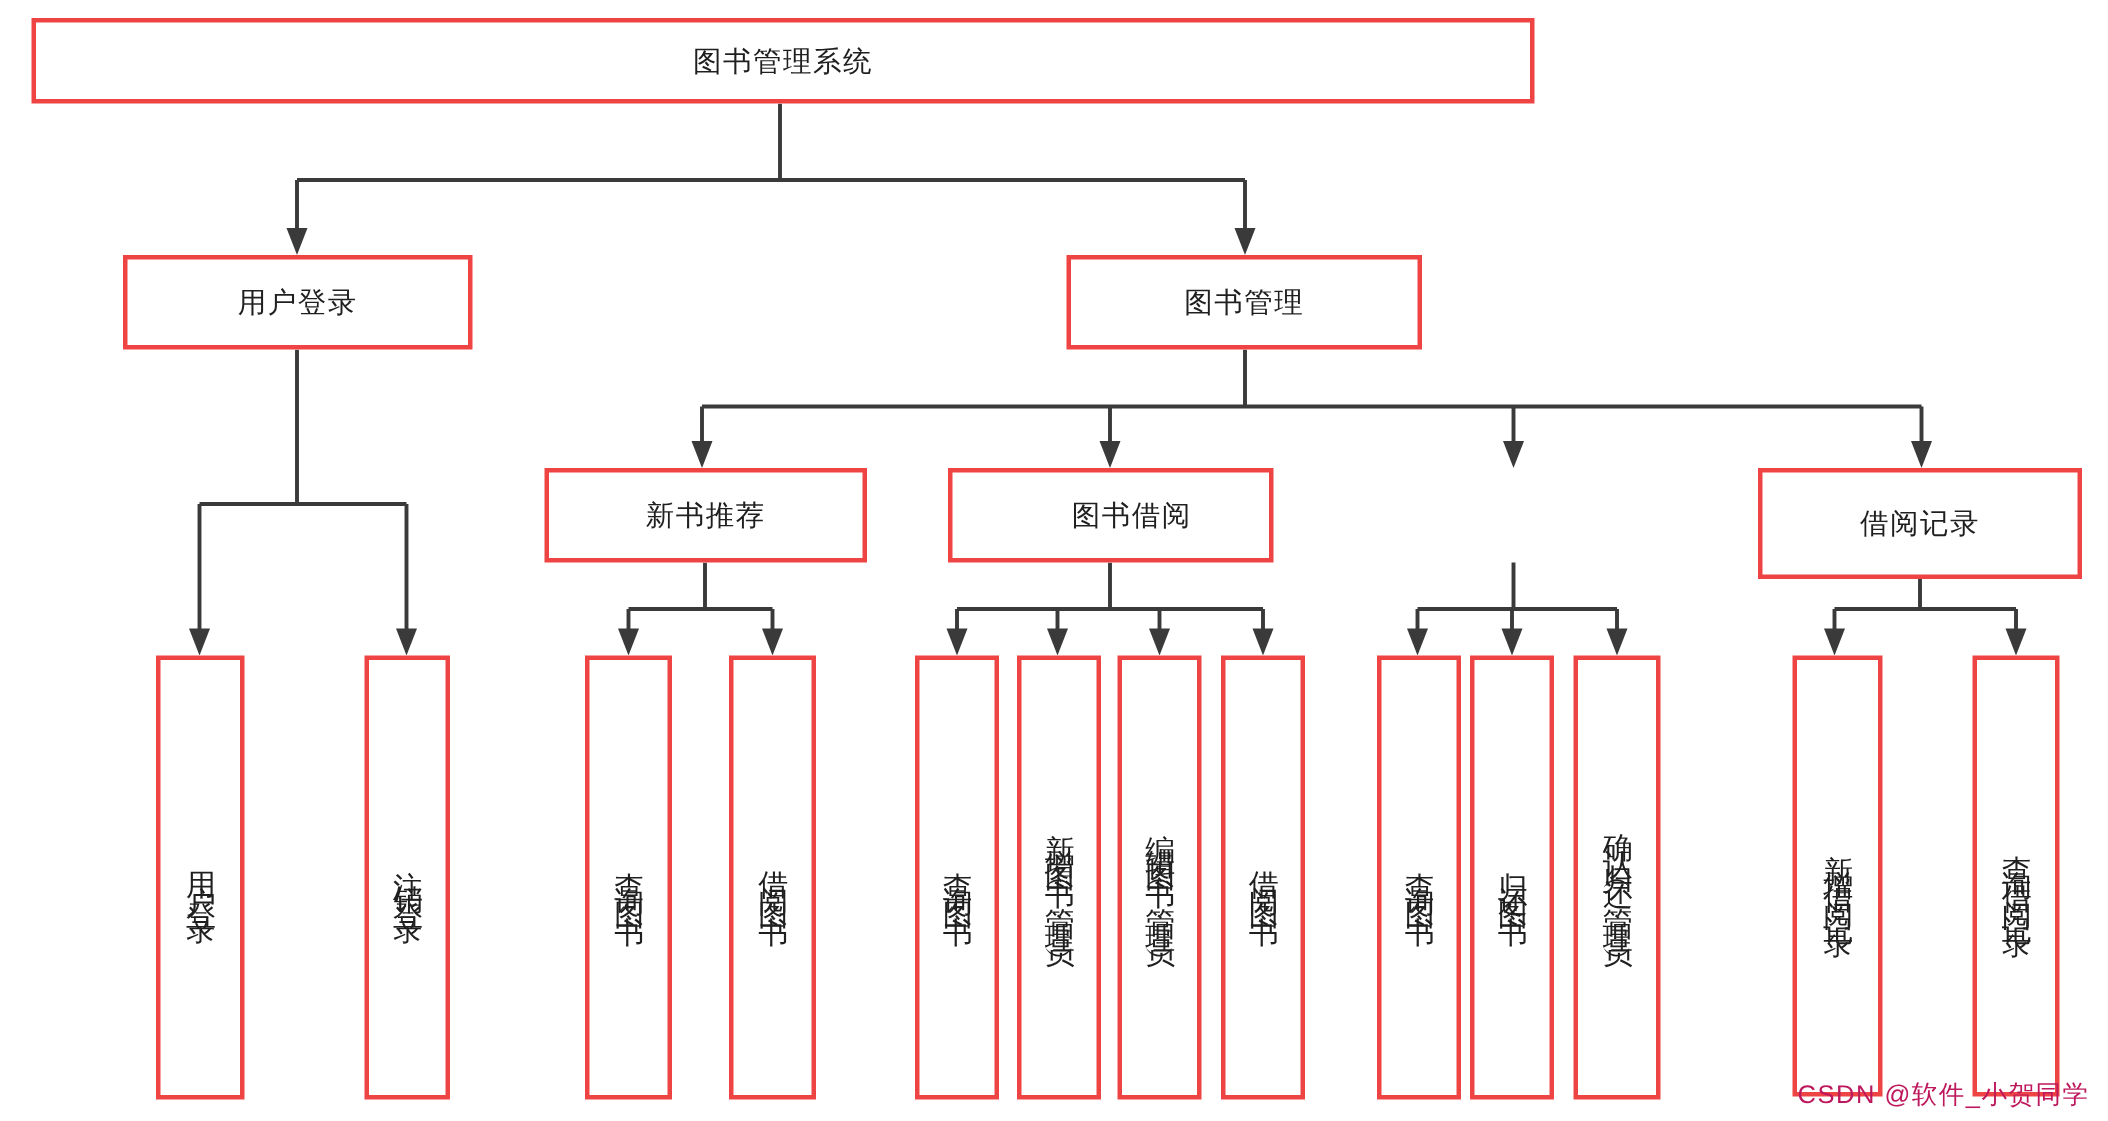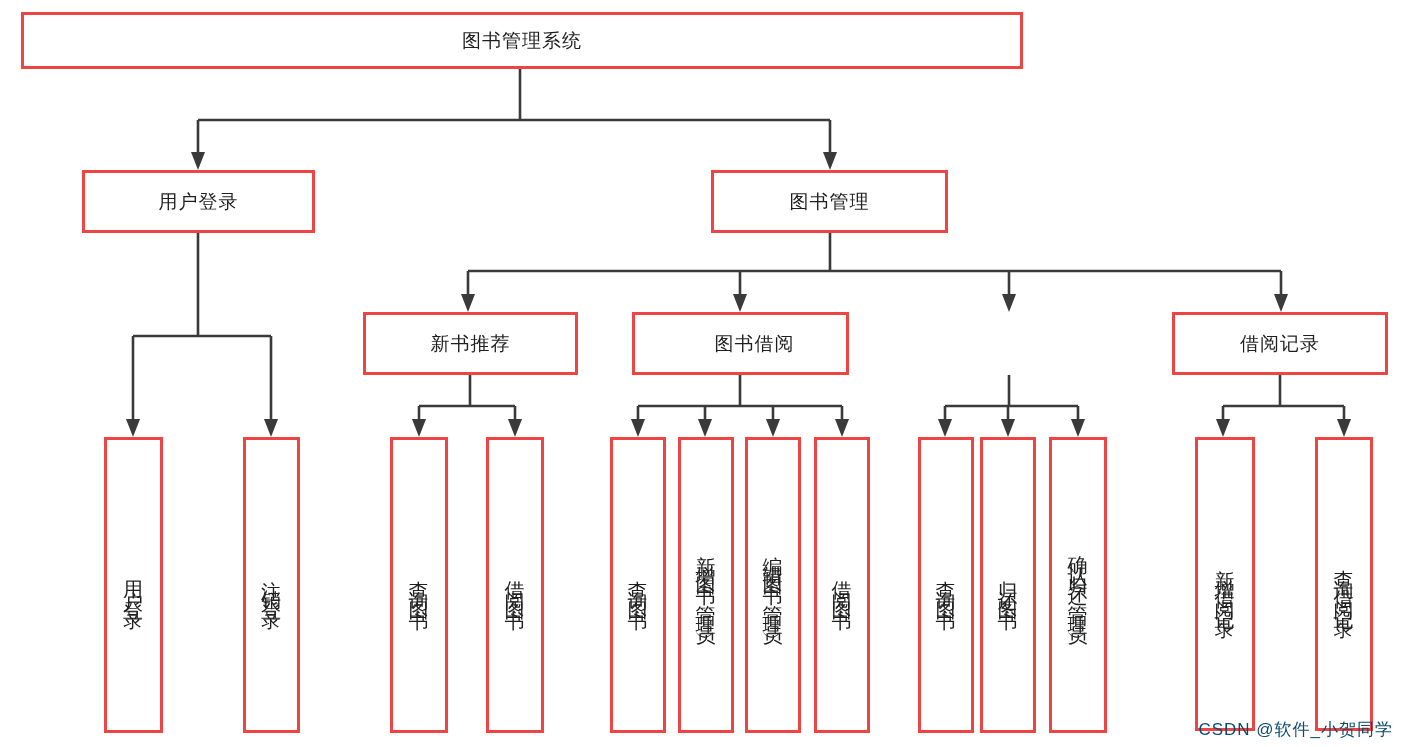--- a/index.html
+++ b/index.html
@@ -35,21 +35,21 @@
     font-size: 20px;
     letter-spacing: 10px;
     line-height: 1;
     white-space: nowrap;
   }
   .watermark {
     position: absolute;
     right: 12px;
     bottom: 6px;
     font-size: 17px;
-    color: #0c4a6e;
+    color: #be185d;
     letter-spacing: 1px;
     z-index: 5;
     white-space: nowrap;
   }
 </style>
 </head>
 <body>
 
 <div class="canvas">
 
@@ -103,21 +103,21 @@
   <div class="node h-label" style="left:711px; top:170px; width:237px; height:63px;">
     <span>图书管理</span>
   </div>
 
   <div class="node h-label" style="left:363px; top:312px; width:215px; height:63px;">
     <span>新书推荐</span>
   </div>
   <div class="node h-label" style="left:632px; top:312px; width:217px; height:63px;padding-left:28px;">
     <span>图书借阅</span>
   </div>
-  <div class="node h-label" style="left:1172px; top:312px; width:216px; height:63px;">
+  <div class="node h-label" style="left:1172px; top:312px; width:216px; height:74px;">
     <span>借阅记录</span>
   </div>
 
   <div class="node v-label" style="left:104px; top:437px; width:59px; height:296px;">
     <span>用户登录</span>
   </div>
   <div class="node v-label" style="left:243px; top:437px; width:57px; height:296px;">
     <span>注销登录</span>
   </div>
 

